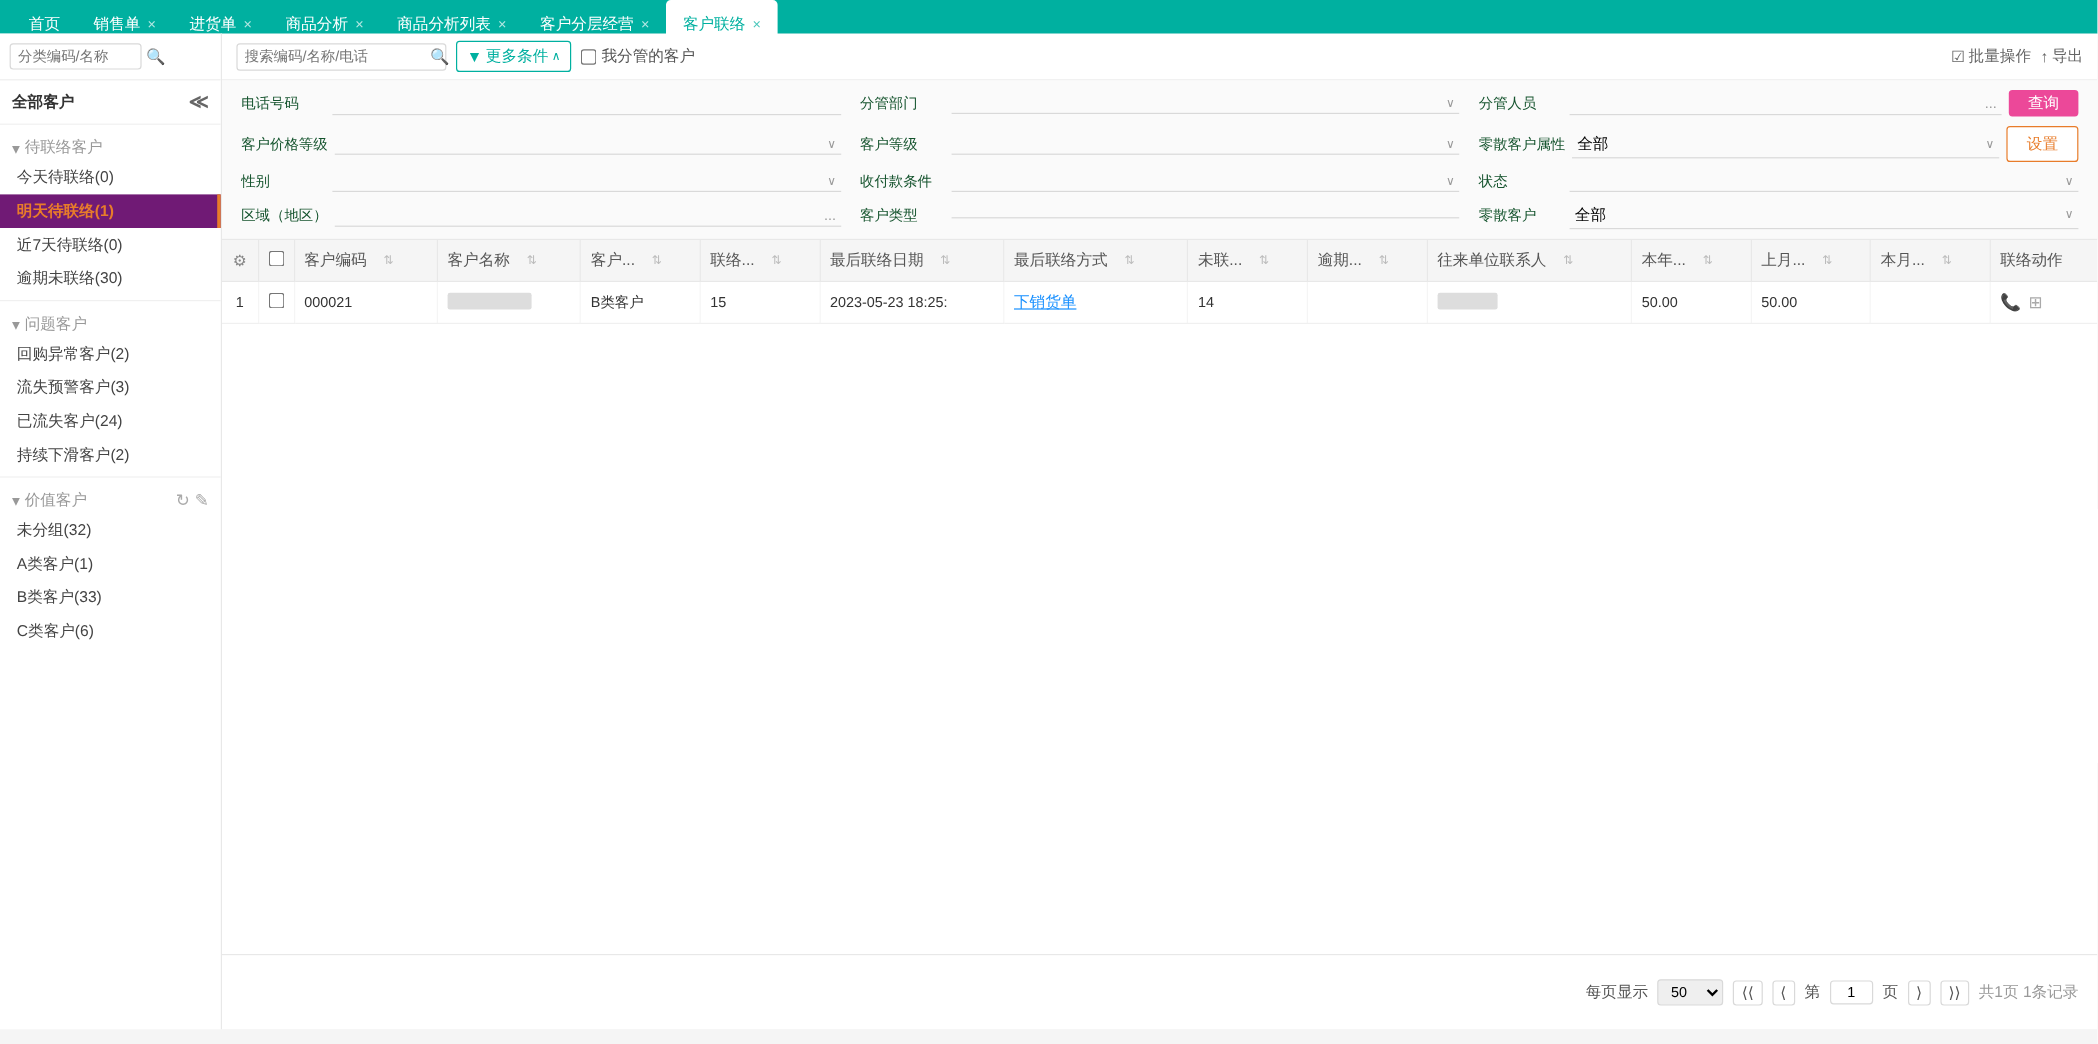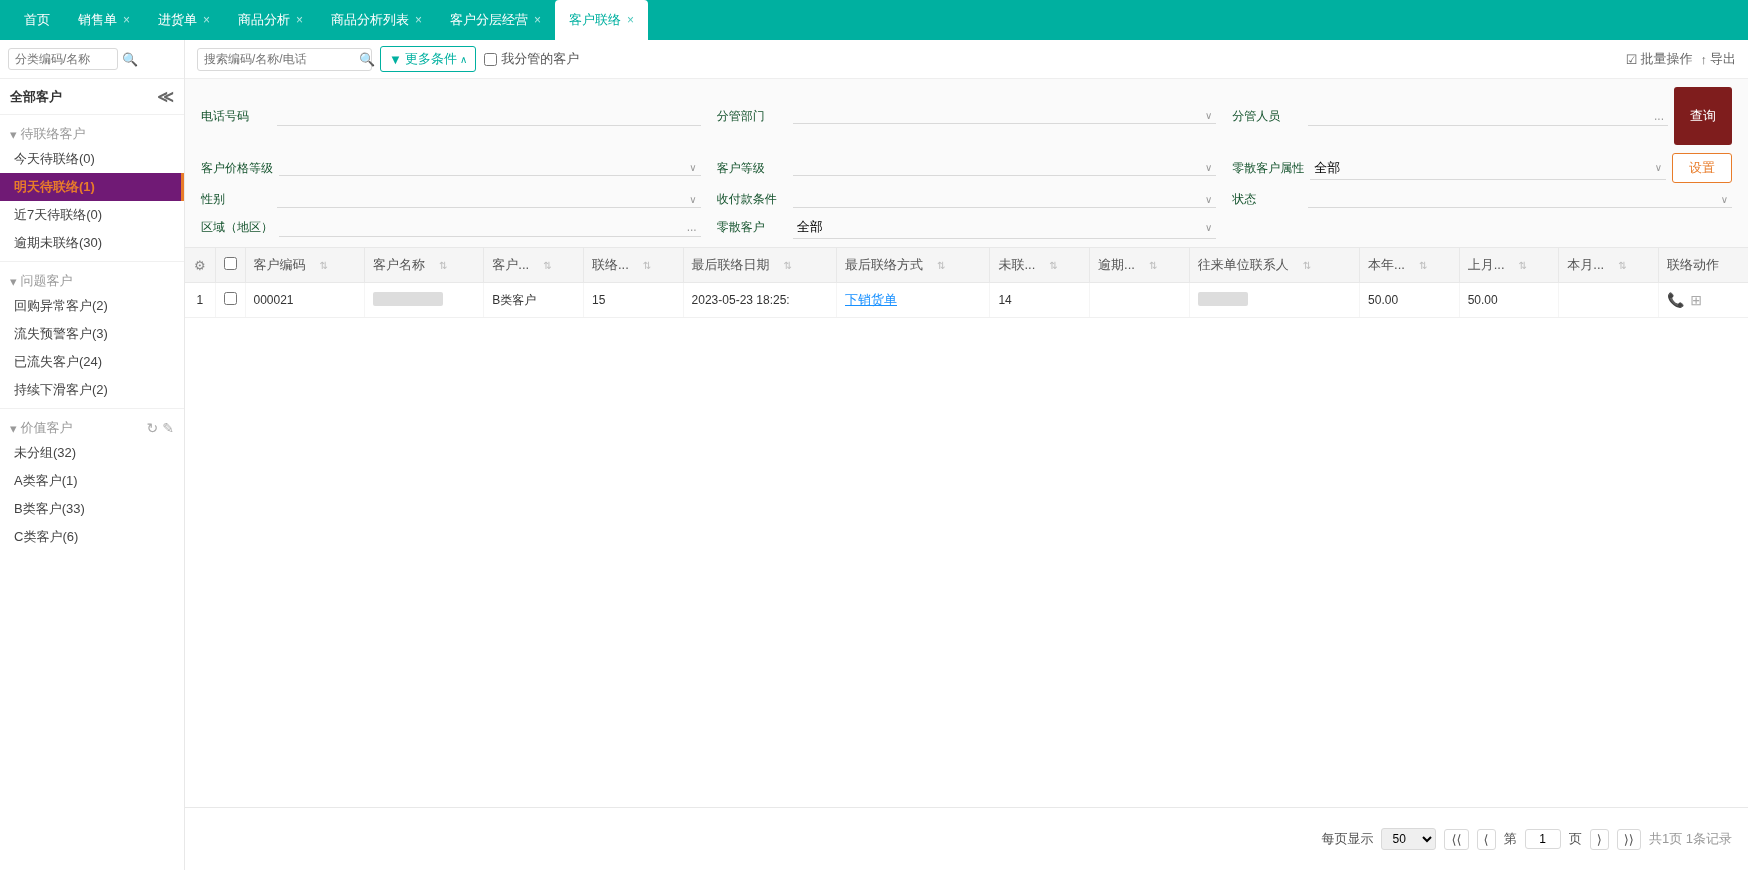--- a/index.html
+++ b/index.html
@@ -1,19 +1,19 @@
 <!DOCTYPE html>
 <html><head>
   <meta charset="utf-8">
   <style>
     * { box-sizing: border-box; margin: 0; padding: 0; font-family: 'Microsoft YaHei', Arial, sans-serif; font-size: 13px; }
     body { background: #f5f5f5; min-width: 1748px; }
 
     
-    .top-nav { background: #00b0a0; display: flex; align-items: center; height: 40px; padding: 0 10px; gap: 0; }
+    .top-nav { background: #00b0a0; display: flex; height: 28px; padding: 0 10px; gap: 0; }
     .nav-item { color: #fff; padding: 0 14px; height: 40px; display: flex; align-items: center; cursor: pointer; white-space: nowrap; font-size: 13px; }
     .nav-item.active { background: #fff; color: #00b0a0; border-radius: 4px 4px 0 0; }
     .nav-item .close-x { margin-left: 6px; font-size: 12px; opacity: 0.7; }
     .nav-home { color: #fff; padding: 0 14px; font-size: 13px; }
 
     
     .main-layout { display: flex; height: calc(100vh - 40px); }
 
     
     .sidebar { width: 185px; background: #fff; border-right: 1px solid #e8e8e8; flex-shrink: 0; overflow-y: auto; }
@@ -42,21 +42,21 @@
     .export-btn { color: #666; font-size: 12px; cursor: pointer; display: flex; align-items: center; gap: 3px; }
 
     
     .adv-filter { background: #fafafa; border-bottom: 1px solid #e8e8e8; padding: 8px 16px; display: grid; grid-template-columns: repeat(3, 1fr); gap: 8px 16px; }
     .filter-row { display: flex; align-items: center; gap: 6px; }
     .filter-label { color: #14532d; font-size: 12px; white-space: nowrap; min-width: 70px; }
     .filter-input { flex: 1; border: none; border-bottom: 1px solid #d9d9d9; outline: none; font-size: 12px; padding: 2px 4px; background: transparent; }
     .filter-select { flex: 1; border: none; border-bottom: 1px solid #d9d9d9; outline: none; font-size: 12px; padding: 2px 4px; background: transparent; display: flex; align-items: center; justify-content: space-between; cursor: pointer; }
     .filter-select-arrow { color: #999; font-size: 10px; }
     .filter-dots { color: #999; font-size: 12px; cursor: pointer; }
-    .query-btn { background: #7f1d1d; color: #fff; border: none; border-radius: 3px; padding: 20px 16px; cursor: pointer; font-size: 13px; text-align: center; }
+    .query-btn { background: #ec4899; color: #fff; border: none; border-radius: 3px; padding: 2px 16px; cursor: pointer; font-size: 13px; text-align: center; }
     .settings-btn { background: #fff; color: #e87c2a; border: 1px solid #e87c2a; border-radius: 3px; padding: 5px 16px; cursor: pointer; font-size: 13px; }
 
     
     .table-area { flex: 1; overflow: auto; background: #fff; margin: 0; }
     table { width: 100%; border-collapse: collapse; }
     thead tr { background: #f5f5f5; }
     th { padding: 8px 8px; text-align: left; font-size: 12px; color: #555; font-weight: normal; border-bottom: 1px solid #e8e8e8; white-space: nowrap; border-right: 1px solid #e8e8e8; }
     th:last-child { border-right: none; }
     td { padding: 8px 8px; font-size: 12px; color: #333; border-bottom: 1px solid #f0f0f0; white-space: nowrap; border-right: 1px solid #f5f5f5; }
     td:last-child { border-right: none; }
@@ -243,20 +243,26 @@
           <span></span>
             <span class="filter-select-arrow">∨</span>
         </div>
       </div>
 
       <div class="filter-row">
         <span class="filter-label">区域（地区）</span>
         <div class="filter-select">
           <span></span>
             <span class="filter-dots">...</span>
+        </div>
+      </div>
+      <div class="filter-row">
+        <span class="filter-label">客户类型</span>
+        <div class="filter-select">
+          <span></span>
         </div>
       </div>
       <div class="filter-row">
         <span class="filter-label">零散客户</span>
         <div class="filter-select">
           <span>全部</span>
           <span class="filter-select-arrow">∨</span>
         </div>
       </div>
     </div>

